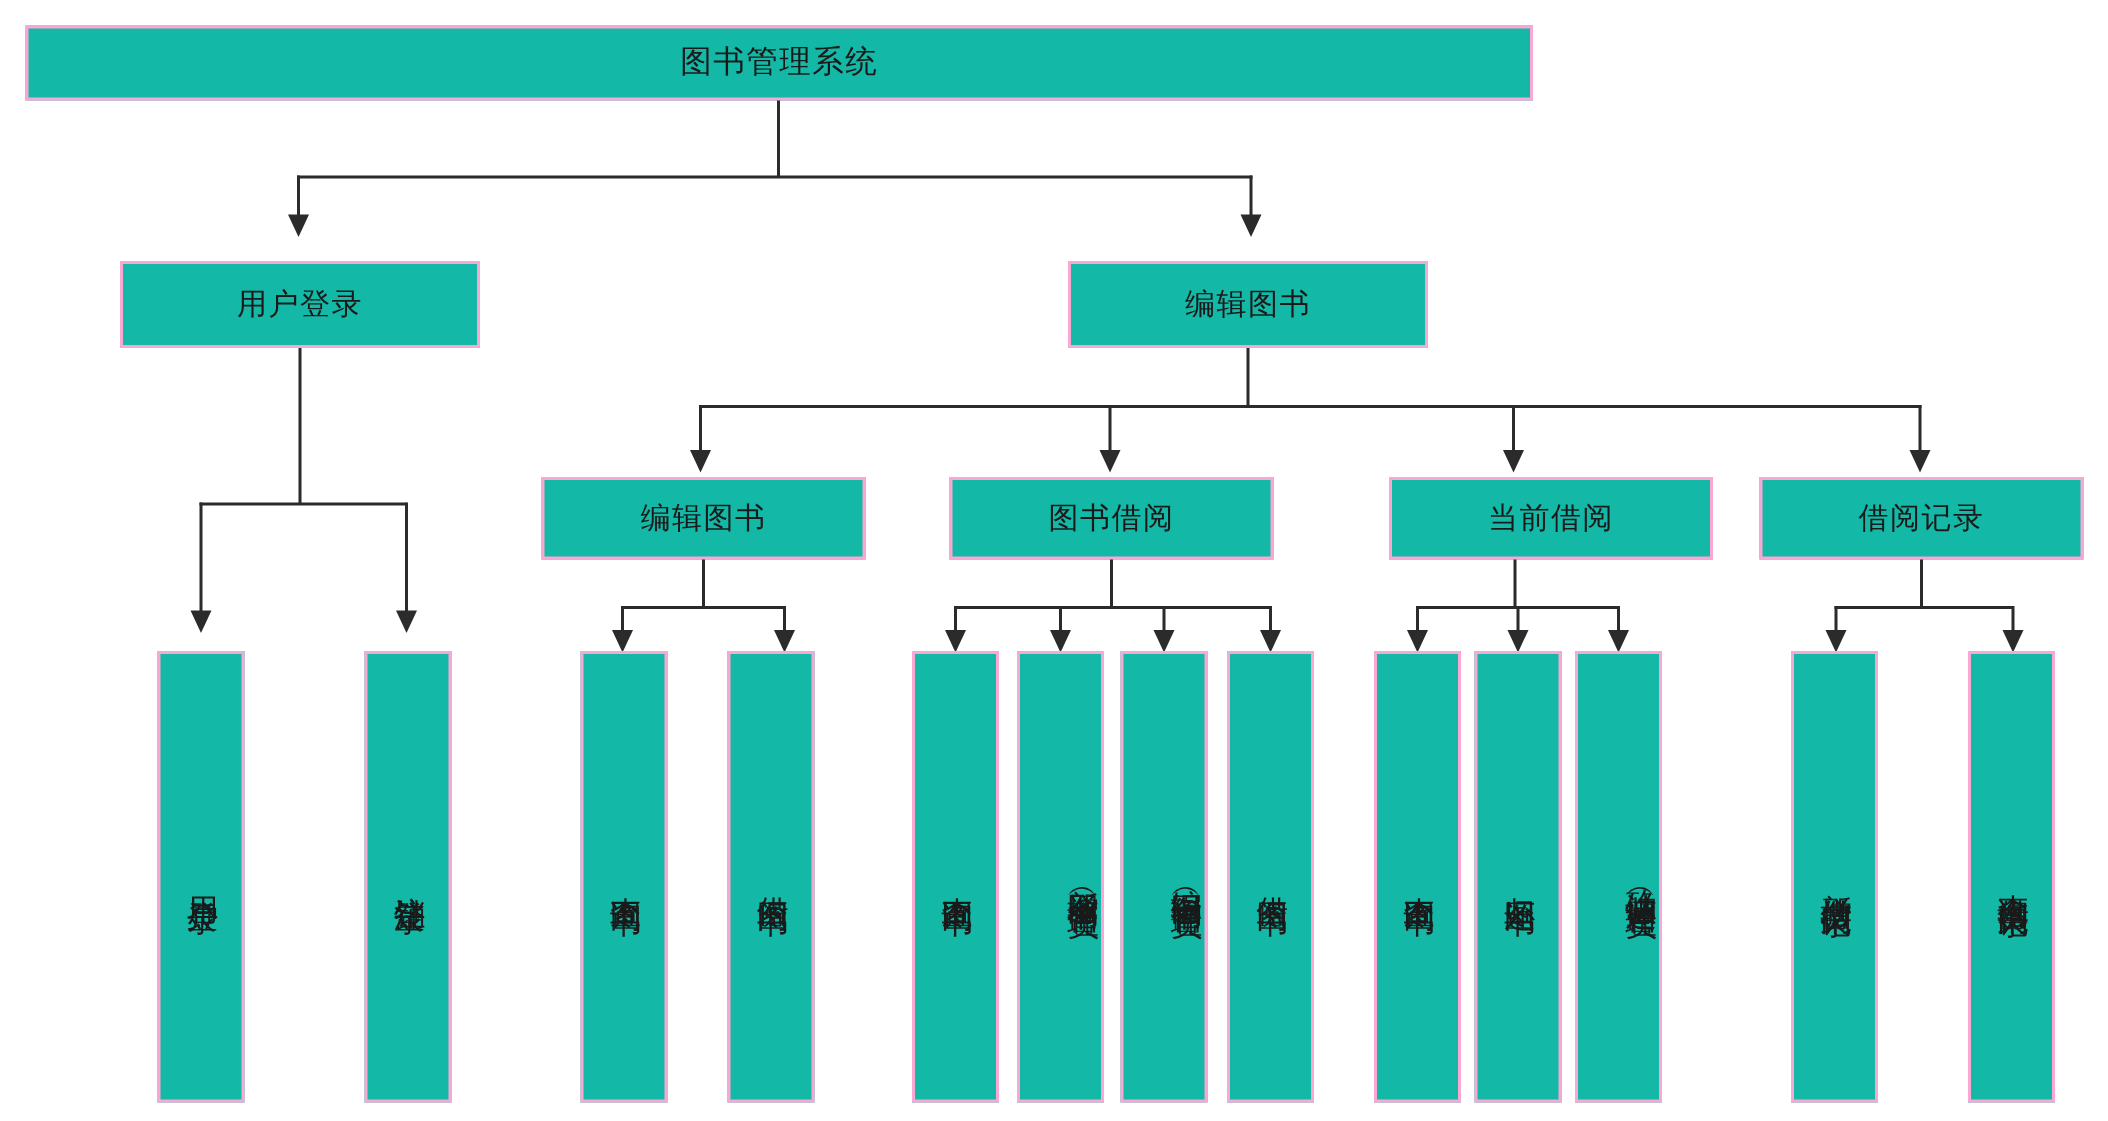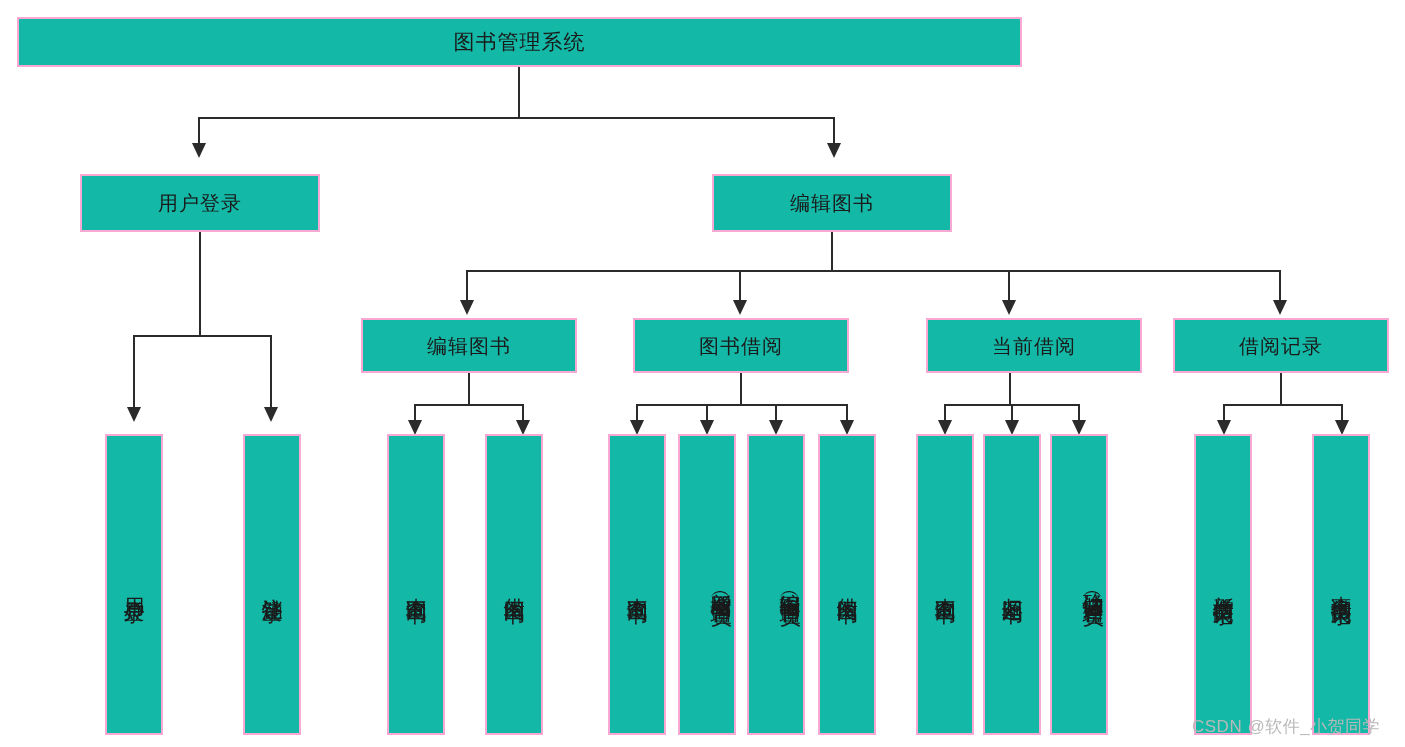--- a/index.html
+++ b/index.html
@@ -206,15 +206,14 @@
     <span class="label-v">确认归还（管理员）</span>
   </div>
 
   <div class="node vert" style="left:1194px; top:434px; width:58px; height:301px;">
     <span class="label-v">新增借阅记录</span>
   </div>
   <div class="node vert" style="left:1312px; top:434px; width:58px; height:301px;">
     <span class="label-v">查询借阅记录</span>
   </div>
 
-  <div class="watermark" style="left:1192px; top:715px;">CSDN @软件_小贺同学</div>
 
 </div>
 
 </body></html>

